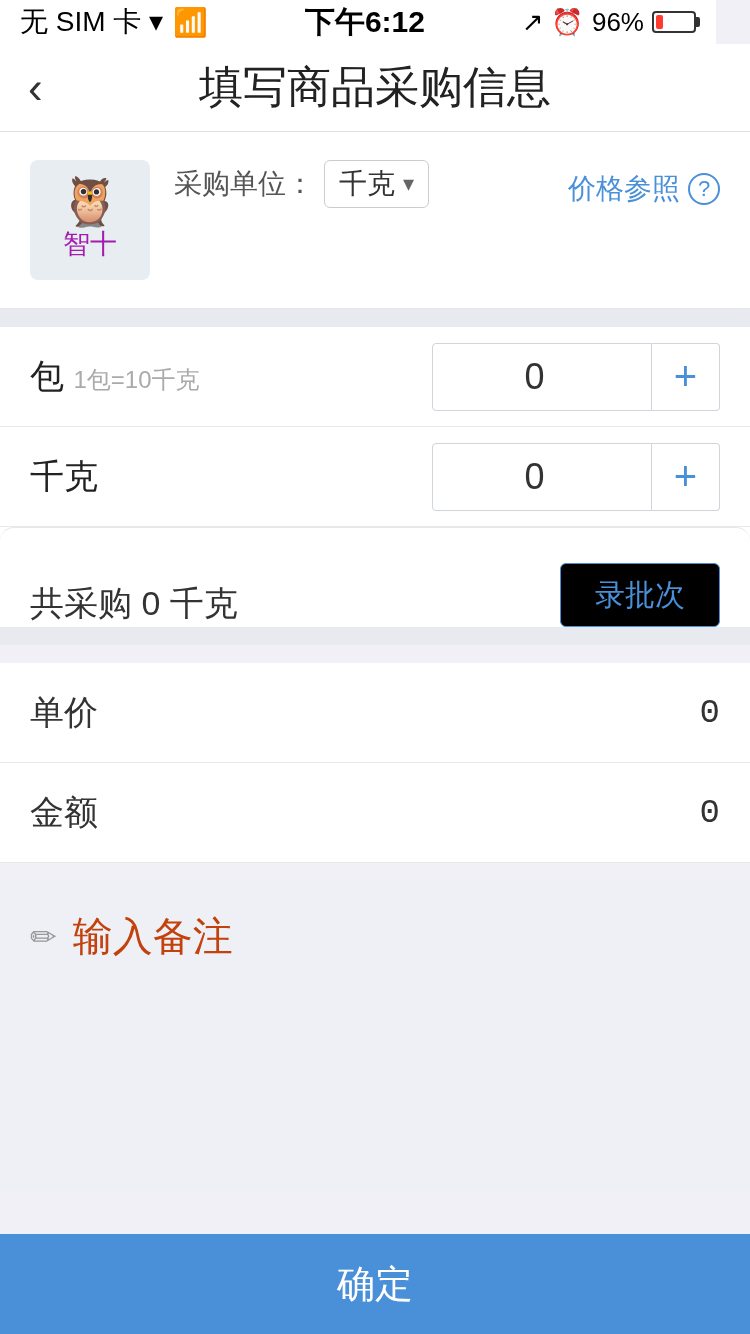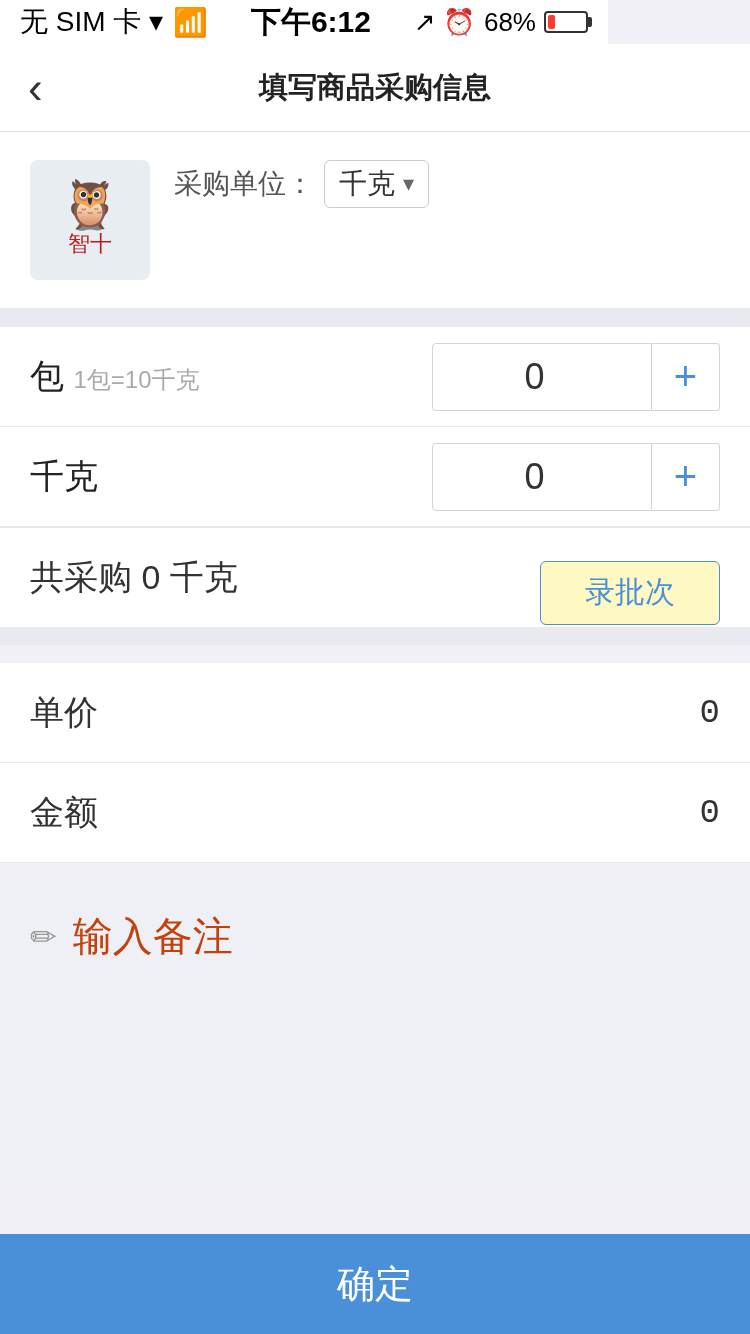--- a/index.html
+++ b/index.html
@@ -8,21 +8,21 @@
       width: 750px;
       min-height: 1334px;
       font-family: -apple-system, "PingFang SC", "Helvetica Neue", Arial, sans-serif;
       background: #f0f0f6;
       font-size: 32px;
       color: #333;
     }
 
     
     .status-bar {
-      width: 608px;
+      width: 716px;
       height: 44px;
       background: #fff;
       display: flex;
       align-items: center;
       justify-content: space-between;
       padding: 0 20px;
       font-size: 28px;
       color: #000;
     }
     .status-left { display: flex; align-items: center; gap: 10px; }
@@ -65,22 +65,22 @@
     }
     .nav-back {
       position: absolute;
       left: 28px;
       font-size: 44px;
       color: #333;
       cursor: pointer;
       line-height: 1;
     }
     .nav-title {
-      font-size: 29px;
-      font-weight: 700;
+      font-size: 44px;
+      font-weight: 400;
       color: #222;
     }
 
     
     .product-card {
       background: #fff;
       margin: 0;
       padding: 28px 30px;
       display: flex;
       align-items: flex-start;
@@ -97,22 +97,22 @@
       align-items: center;
       justify-content: center;
       flex-shrink: 0;
       color: #7a8fa3;
     }
     .product-thumb .owl-icon {
       font-size: 48px;
       line-height: 1;
     }
     .product-thumb .owl-label {
-      font-size: 22px;
-      color: #b91c1c;
+      font-size: 27px;
+      color: #a21caf;
     }
     .product-info { flex: 1; }
     .product-name-row {
       display: flex;
       justify-content: space-between;
       align-items: flex-start;
       margin-bottom: 18px;
     }
     .product-name {
       font-size: 34px;
@@ -224,37 +224,38 @@
       color: #4a90d9;
       cursor: pointer;
     }
     .input-number {
       border-radius: 4px 0 0 4px;
     }
 
     
     .summary-row {
       display: flex;
-      align-items: center;
+      align-items: flex-end;
       justify-content: space-between;
       padding: 0 30px;
       height: 100px;
       background: #fff;
       border-top: 1px solid #e8e8e8;
+      border-radius: 14px;
     }
     .summary-text {
       font-size: 34px;
       color: #333;
     }
     .batch-btn {
-      width: 180px;
+      width: 160px;
       height: 64px;
       border: 1px solid #4a90d9;
       border-radius: 6px;
-      background: #fef9c3;
+      background: #000000;
       color: #4a90d9;
       font-size: 30px;
       display: flex;
       align-items: center;
       justify-content: center;
       cursor: pointer;
       margin-top: 30px;
     }
 
     
@@ -331,21 +332,21 @@
 
 <div class="status-bar">
   <div class="status-left">
     <span>无 SIM 卡 ▾</span>
     <span>📶</span>
   </div>
   <div class="status-center">下午6:12</div>
   <div class="status-right">
     <span>↗</span>
     <span>⏰</span>
-    <span>68%</span>
+    <span>96%</span>
     <div class="battery-icon">
       <div class="battery-fill"></div>
     </div>
   </div>
 </div>
 
 <div class="nav-bar">
   <div class="nav-back">‹</div>
   <div class="nav-title">填写商品采购信息</div>
 </div>
@@ -357,20 +358,26 @@
       <span class="owl-icon">🦉</span>
       <span class="owl-label">智十</span>
     </div>
     <div class="product-info">
       <div class="product-unit-row">
         <div style="display:flex;align-items:center;">
           <span class="unit-label">采购单位：</span>
           <div class="unit-select">
             <span>千克</span>
             <span class="chevron-down">▾</span>
+          </div>
+        </div>
+        <div class="price-ref">
+          <span>价格参照</span>
+          <div class="help-circle">
+            <span>?</span>
           </div>
         </div>
       </div>
     </div>
   </div>
 
   <div class="section-divider"></div>
 
   <div class="input-section">
     <div class="input-row">

